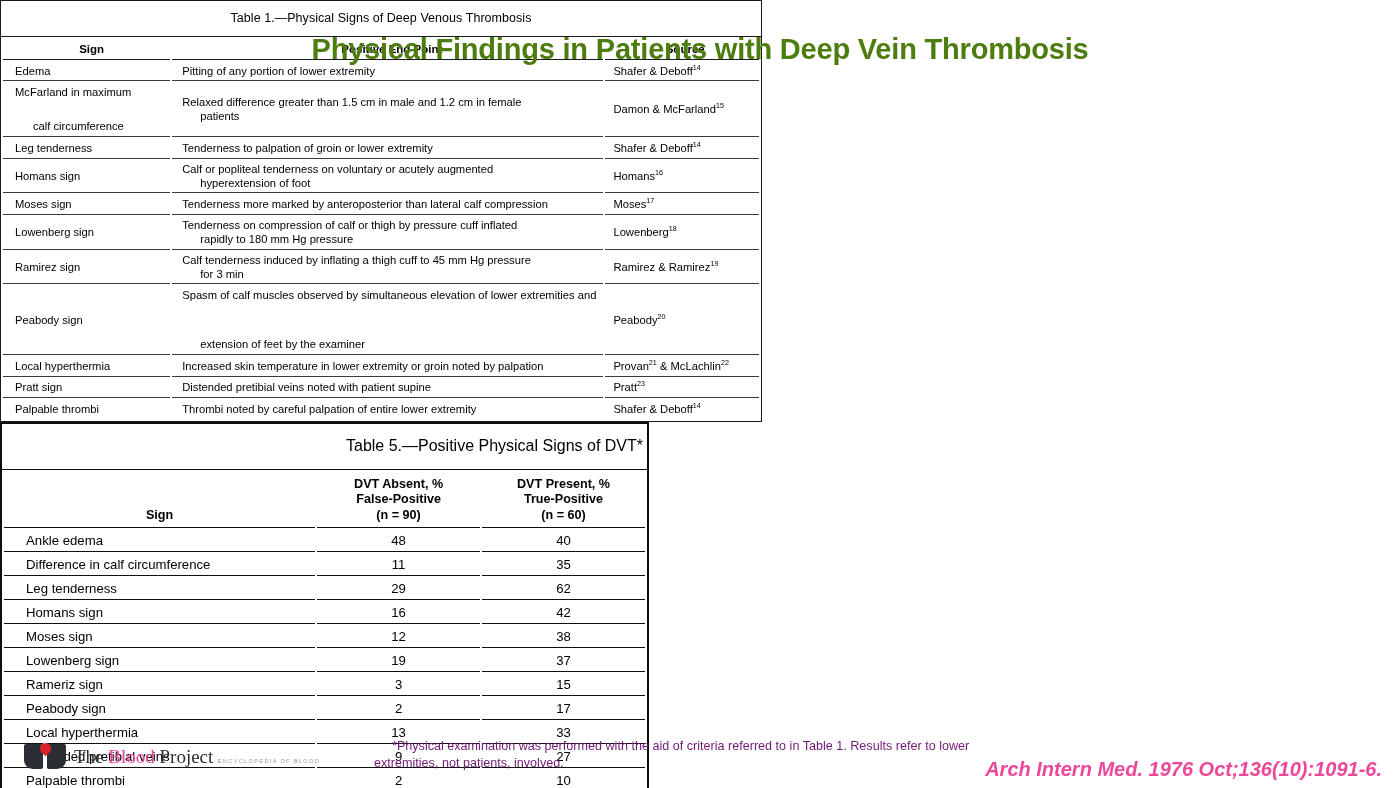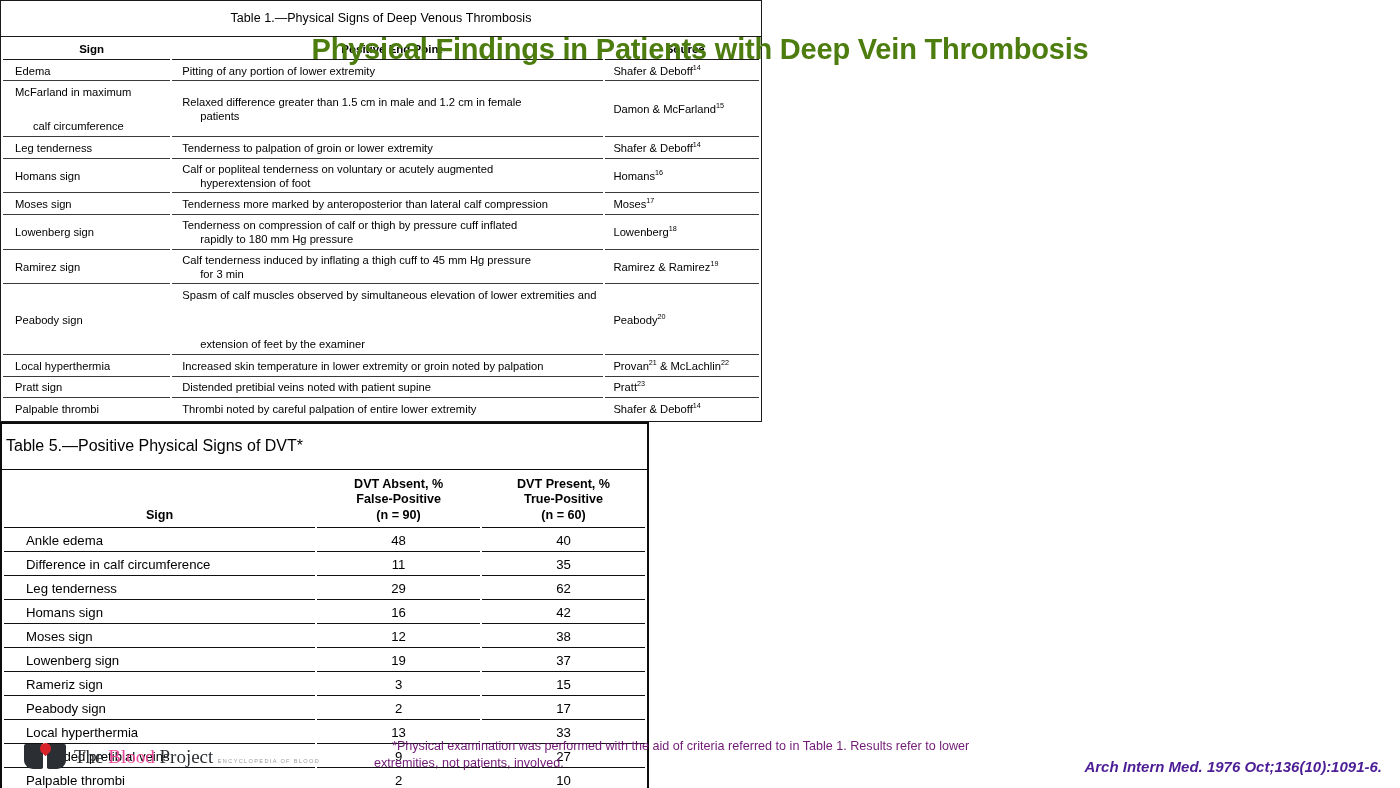--- a/index.html
+++ b/index.html
@@ -75,21 +75,21 @@
   }
 
   
   #table5-fig {
     left: 374px;
     top: 415px;
     width: 645px;
     border: 2px solid #0d0d0d;
   }
   #table5-fig .t5-title {
-    text-align: left;
+    text-align: right;
     font-size: 16px;
     padding: 13px 4px 14px 4px;
     border-bottom: 1.6px solid #0d0d0d;
   }
   #table5-fig .t5-head th {
     font-size: 12.6px;
     font-weight: bold;
     text-align: center;
     vertical-align: bottom;
     padding: 5px 2px 4px 2px;
@@ -122,24 +122,24 @@
     line-height: 17px;
     color: #701a75;
   }
   #table5-footnote .fn-indent { padding-left: 18px; }
 
   
   #citation {
     position: absolute;
     right: 18px;
     top: 758px;
-    font-size: 15px;
+    font-size: 20px;
     font-weight: bold;
     font-style: italic;
-    color: #4c1d95;
+    color: #ec4899;
     white-space: nowrap;
   }
 
   
   #logo {
     position: absolute;
     left: 24px;
     top: 741px;
     display: flex;
     align-items: center;

